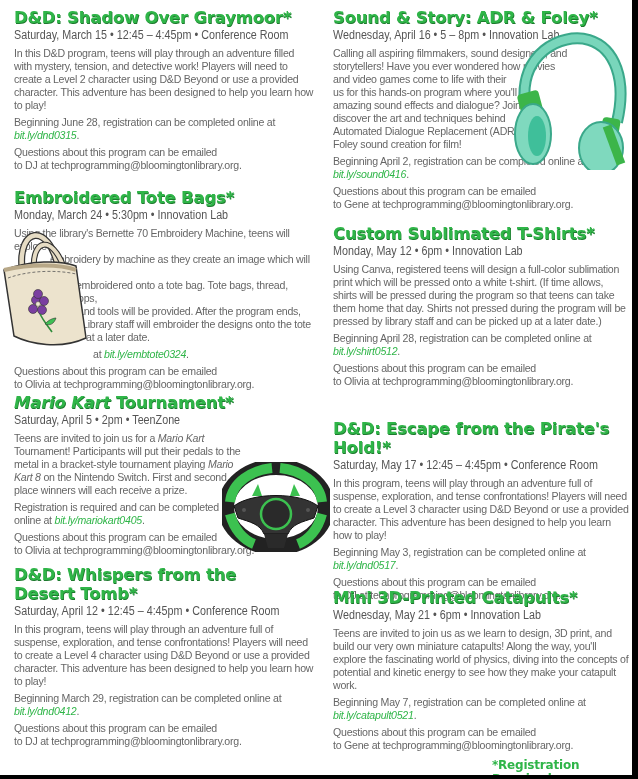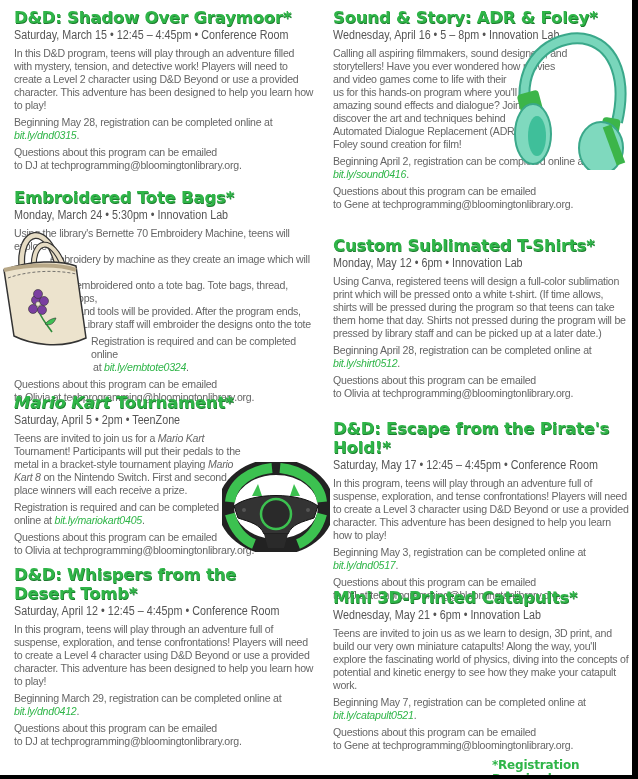--- a/index.html
+++ b/index.html
@@ -44,38 +44,38 @@
 
 <div class="page">
 
   <div class="col col-left">
 
     <div class="event" style="top:8px;">
       <h2 class="title">D&amp;D: Shadow Over Graymoor*</h2>
       <div class="meta">Saturday, March 15 • 12:45 – 4:45pm • Conference Room</div>
       <div class="body">
         <p>In this D&amp;D program, teens will play through an adventure filled with mystery, tension, and detective work! Players will need to create a Level 2 character using D&amp;D Beyond or use a provided character. This adventure has been designed to help you learn how to play!</p>
-        <p><span>Beginning May 28, registration can be completed online at </span><span class="link">bit.ly/dnd0315</span>.</p>
+        <p><span>Beginning June 28, registration can be completed online at </span><span class="link">bit.ly/dnd0315</span>.</p>
         <p><span>Questions about this program can be emailed</span><br><span>to DJ at techprogramming@bloomingtonlibrary.org.</span></p>
       </div>
     </div>
 
     <div class="event" style="top:188px;">
       <h2 class="title">Embroidered Tote Bags*</h2>
       <div class="meta">Monday, March 24 • 5:30pm • Innovation Lab</div>
       <div class="body" style="position:relative;">
         <div>
           <span class="indent-block" style="padding-left:0;">Using the library's Bernette 70 Embroidery Machine, teens will explore</span>
           <span class="indent-block" style="padding-left:36px;">embroidery by machine as they create an image which will then</span>
           <span class="indent-block" style="padding-left:48px;">be embroidered onto a tote bag. Tote bags, thread, laptops,</span>
           <span class="indent-block" style="padding-left:64px;">and tools will be provided. After the program ends,</span>
           <span class="indent-block" style="padding-left:68px;">Library staff will embroider the designs onto the tote</span>
+          <span class="indent-block" style="padding-left:72px;">at a later date.</span>
         </div>
         <div style="padding-left:77px; margin-top:4px;">
-          <span class="indent-block">Registration is required and can be completed online</span>
           <span class="indent-block" style="padding-left:2px;"><span>at </span><span class="link">bit.ly/embtote0324</span>.</span>
         </div>
         <p style="margin-top:4px;"><span>Questions about this program can be emailed</span><br><span>to Olivia at techprogramming@bloomingtonlibrary.org.</span></p>
       </div>
     </div>
 
     <svg class="img" style="left:-14px; top:218px;" width="92" height="132" viewBox="0 0 92 132">
       <path d="M22 50 C18 10, 48 4, 58 48" fill="none" stroke="#333" stroke-width="7"></path>
       <path d="M22 50 C18 10, 48 4, 58 48" fill="none" stroke="#e6dcc4" stroke-width="4.5"></path>
       <path d="M34 50 C32 22, 52 16, 64 50" fill="none" stroke="#333" stroke-width="6"></path>
@@ -156,21 +156,21 @@
       <path d="M14 74 C8 24, 50 2, 78 10 C104 18, 116 50, 106 92" fill="none" stroke="#3aa88a" stroke-width="12"></path>
       <path d="M14 74 C8 24, 50 2, 78 10 C104 18, 116 50, 106 92" fill="none" stroke="#79d6bb" stroke-width="8"></path>
       <rect x="8" y="62" width="22" height="22" rx="4" fill="#3cb54a" transform="rotate(-15 19 73)"></rect>
       <rect x="90" y="88" width="18" height="24" rx="4" fill="#3cb54a" transform="rotate(10 99 100)"></rect>
       <ellipse cx="22" cy="104" rx="18" ry="30" fill="#7fd9be" stroke="#3aa88a" stroke-width="2"></ellipse>
       <ellipse cx="26" cy="106" rx="9" ry="20" fill="#3fbf9a"></ellipse>
       <ellipse cx="90" cy="118" rx="22" ry="26" fill="#7fd9be" stroke="#3aa88a" stroke-width="2"></ellipse>
       <path d="M96 96 L110 134" stroke="#3cb54a" stroke-width="9"></path>
     </svg>
 
-    <div class="event" style="top:236px;">
+    <div class="event" style="top:224px;">
       <h2 class="title">Custom Sublimated T-Shirts*</h2>
       <div class="meta">Monday, May 12 • 6pm • Innovation Lab</div>
       <div class="body">
         <p>Using Canva, registered teens will design a full-color sublimation print which will be pressed onto a white t-shirt. (If time allows, shirts will be pressed during the program so that teens can take them home that day. Shirts not pressed during the program will be pressed by library staff and can be picked up at a later date.)</p>
         <p><span>Beginning April 28, registration can be completed online at </span><span class="link">bit.ly/shirt0512</span>.</p>
         <p><span>Questions about this program can be emailed</span><br><span>to Olivia at techprogramming@bloomingtonlibrary.org.</span></p>
       </div>
     </div>
 
     <div class="event" style="top:419px;">

